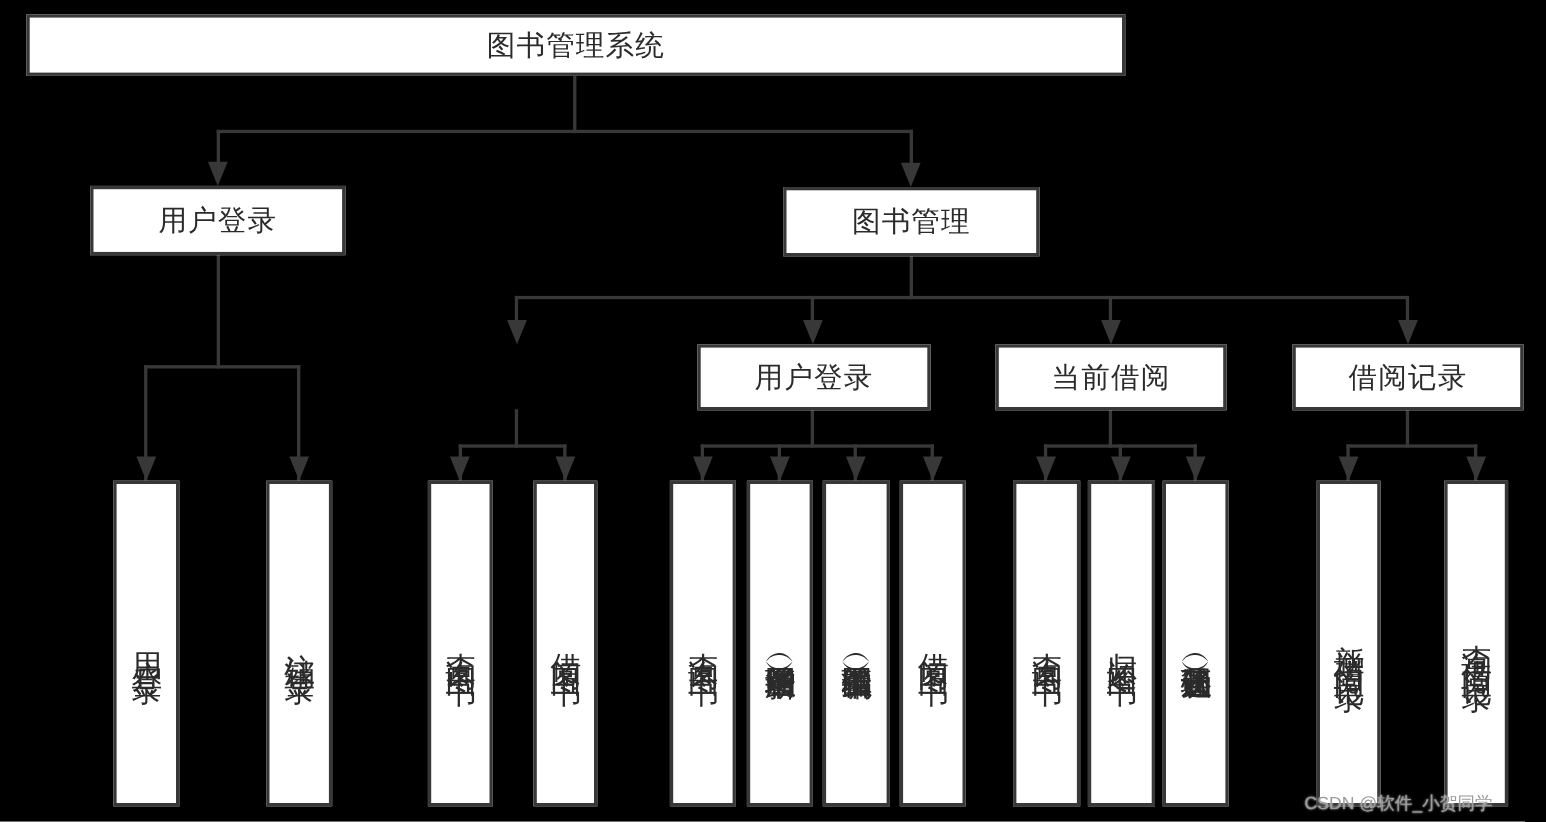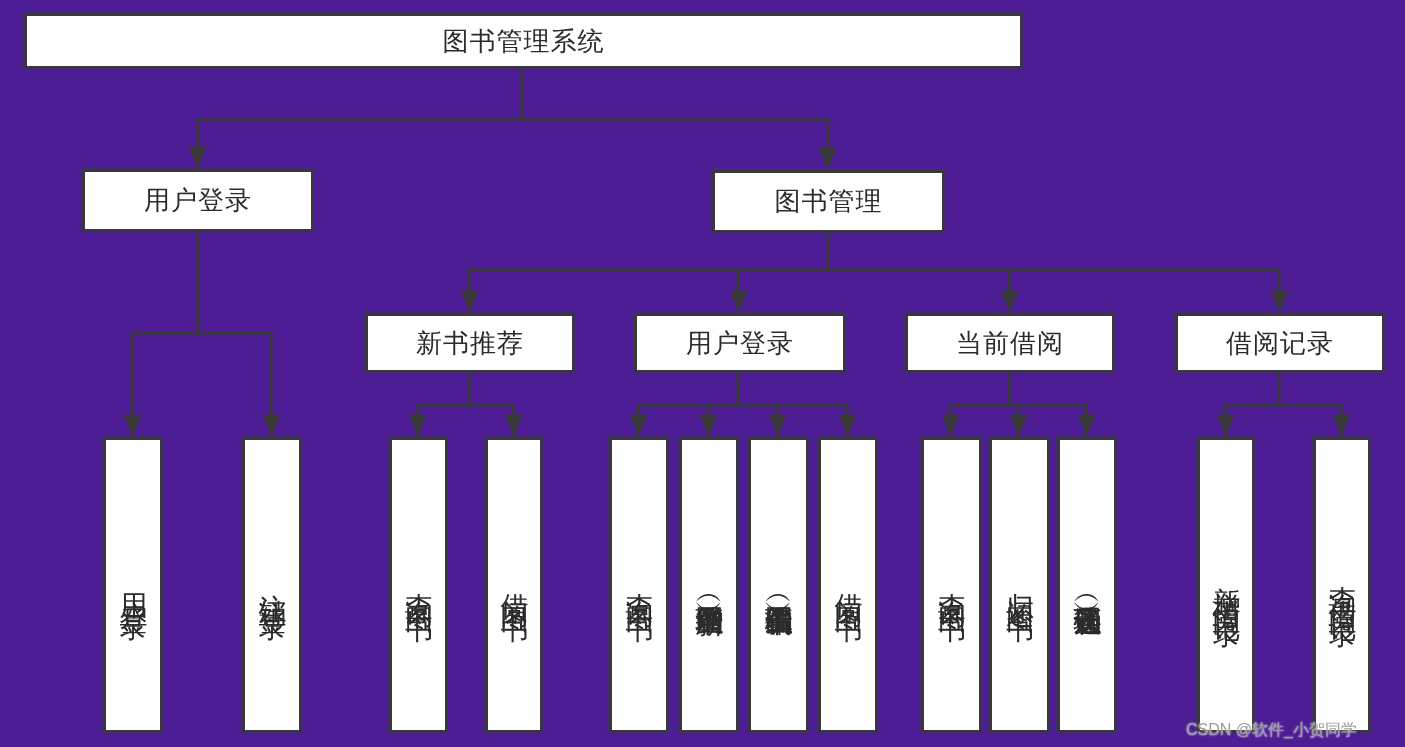--- a/index.html
+++ b/index.html
@@ -1,17 +1,17 @@
 <!DOCTYPE html>
 <html><head>
 <meta charset="utf-8">
 <style>
   html,body{margin:0;padding:0;background:#ffffff;}
   #stage{
-    position:relative;width:1405px;height:747px;background:#4c1d95;overflow:hidden;
+    position:relative;width:1405px;height:747px;background:#000000;overflow:hidden;
     font-family:"Liberation Sans","DejaVu Sans",sans-serif;color:#2b2b2b;text-decoration:underline;
   }
   .node{
     position:absolute;box-sizing:border-box;border:3px solid #383838;background:#ffffff;
     display:flex;align-items:center;justify-content:center;text-align:center;
     font-size:26px;letter-spacing:1px;
   }
   .leaf{font-size:28px;}
   .vtext{
     writing-mode:vertical-rl;text-orientation:mixed;letter-spacing:7px;line-height:1;
@@ -100,23 +100,20 @@
     <span>图书管理系统</span>
   </div>
 
   <div class="node" style="left:82px;top:169px;width:232px;height:63px;">
     <span>用户登录</span>
   </div>
   <div class="node" style="left:712px;top:170px;width:233px;height:63px;">
     <span>图书管理</span>
   </div>
 
-  <div class="node" style="left:365px;top:313px;width:210px;height:60px;">
-    <span>新书推荐</span>
-  </div>
   <div class="node" style="left:634px;top:313px;width:212px;height:60px;">
     <span>用户登录</span>
   </div>
   <div class="node" style="left:1175px;top:313px;width:210px;height:60px;">
     <span>借阅记录</span>
   </div>
   <div class="node" style="left:905px;top:313px;width:210px;height:60px;">
     <span>当前借阅</span>
   </div>
 

